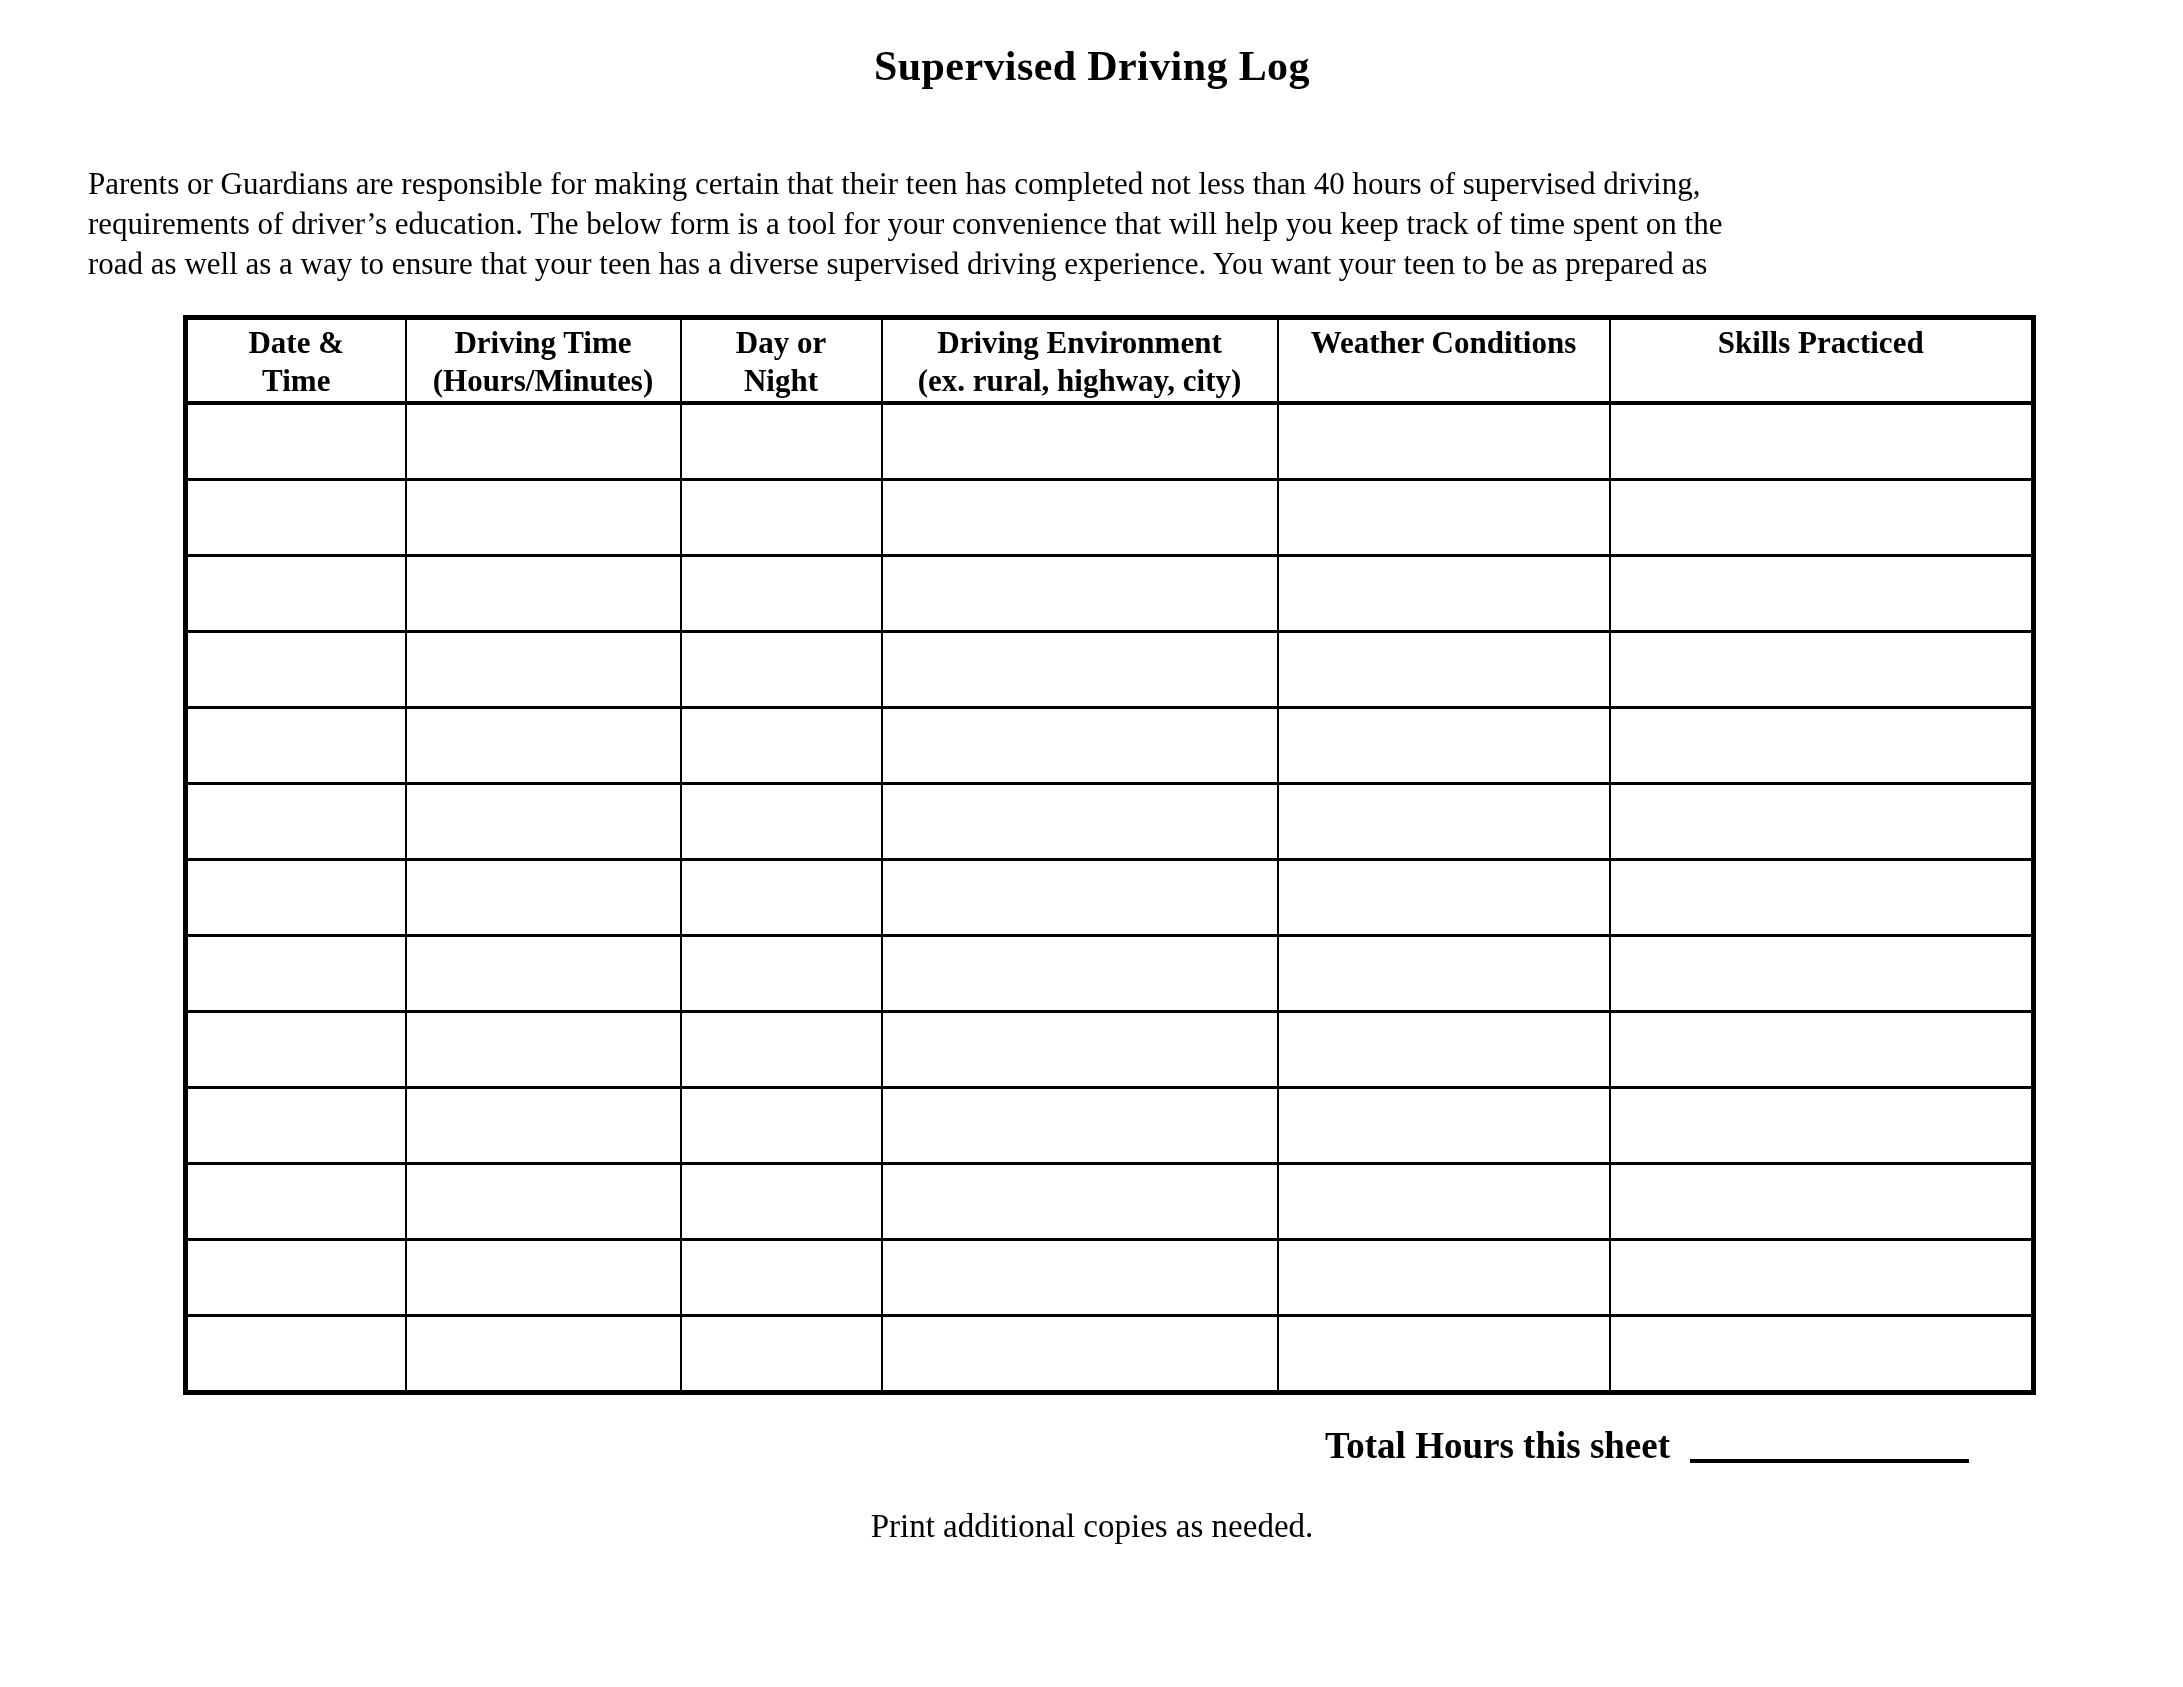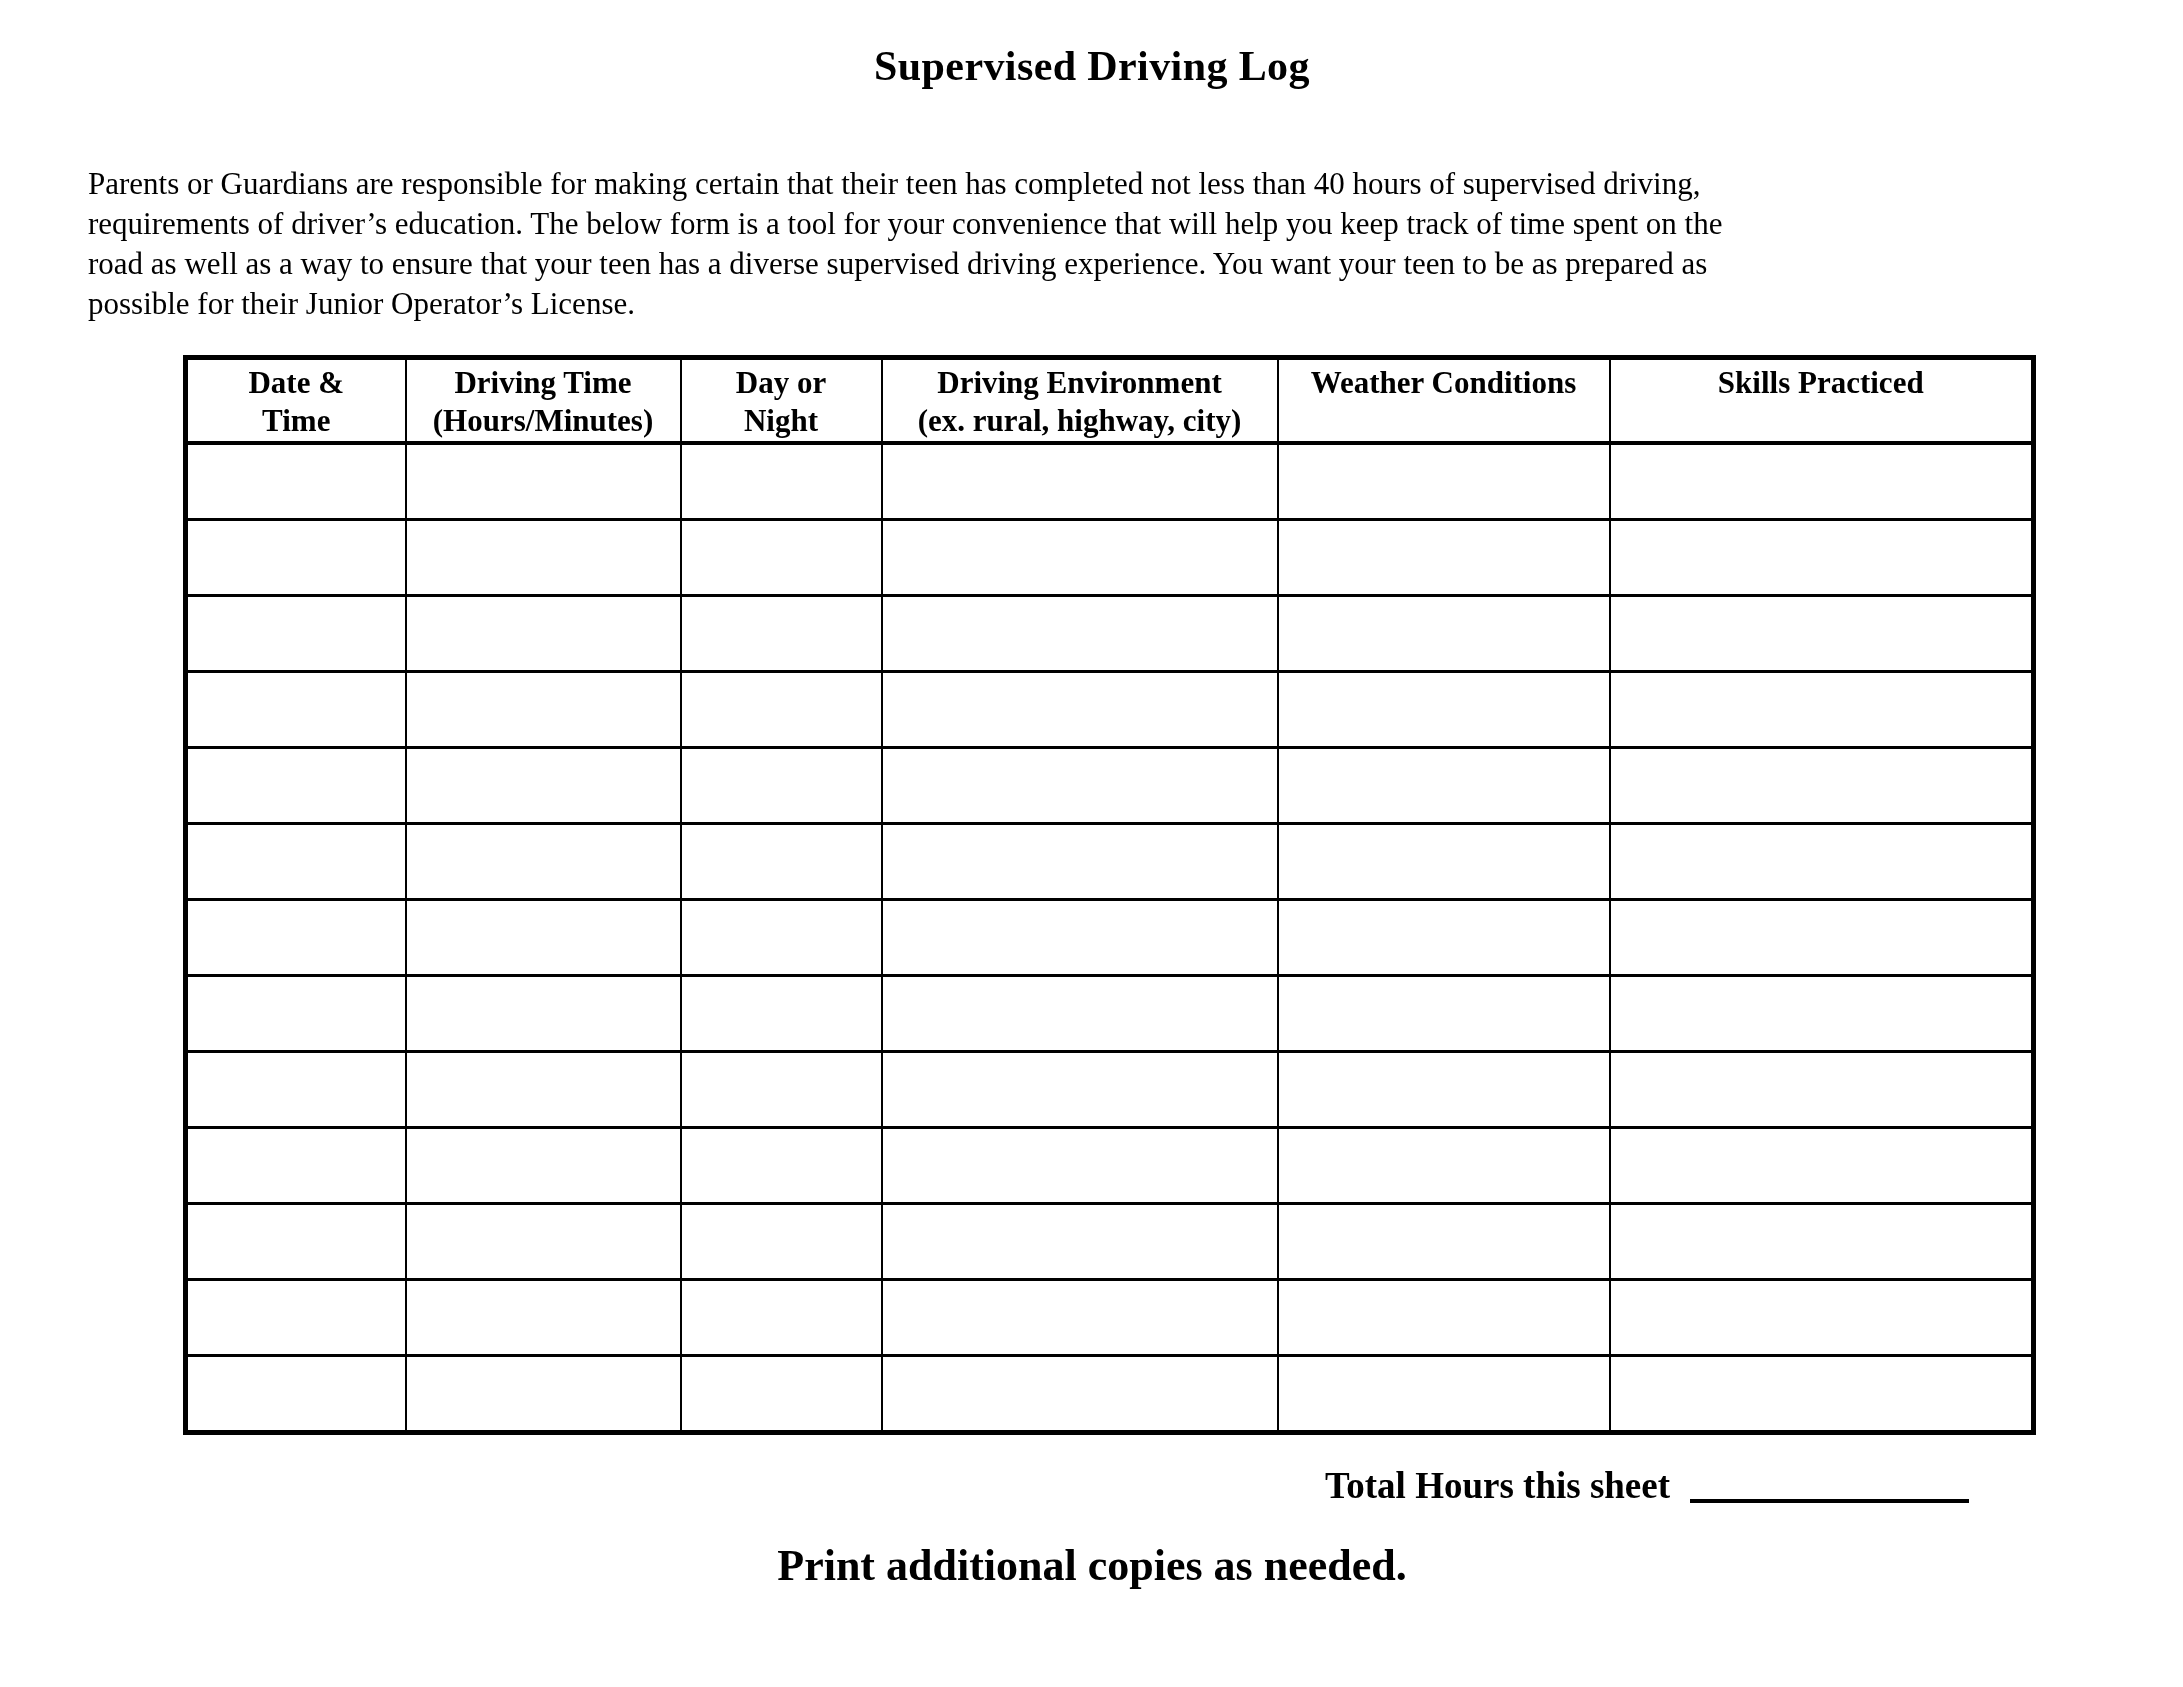--- a/index.html
+++ b/index.html
@@ -75,37 +75,36 @@
     width: 279px;
     height: 35px;
     margin-left: 10.5px;
     border-bottom: 4.4px solid #000000;
     position: relative;
     top: 5.2px;
   }
   .print-note {
     margin-top: 38px;
     text-align: center;
-    font-size: 44px;
+    font-size: 33px;
     line-height: 40px;
-    font-weight: bold;
+    font-weight: normal;
   }
 </style>
 </head>
 <body>
 
 <div>
 
   <h1 class="title">Supervised Driving Log</h1>
 
   <div class="intro">
     <div class="intro-line">Parents or Guardians are responsible for making certain that their teen has completed not less than 40 hours of supervised driving,</div>
     <div class="intro-line">requirements of driver’s education. The below form is a tool for your convenience that will help you keep track of time spent on the</div>
     <div class="intro-line">road as well as a way to ensure that your teen has a diverse supervised driving experience. You want your teen to be as prepared as</div>
-    <div class="intro-line">possible for their Junior Operator’s License.</div>
   </div>
 
   <table class="log-table">
     <colgroup>
       <col style="width:220px">
       <col style="width:275px">
       <col style="width:201px">
       <col style="width:396px">
       <col style="width:332px">
       <col style="width:424px">

